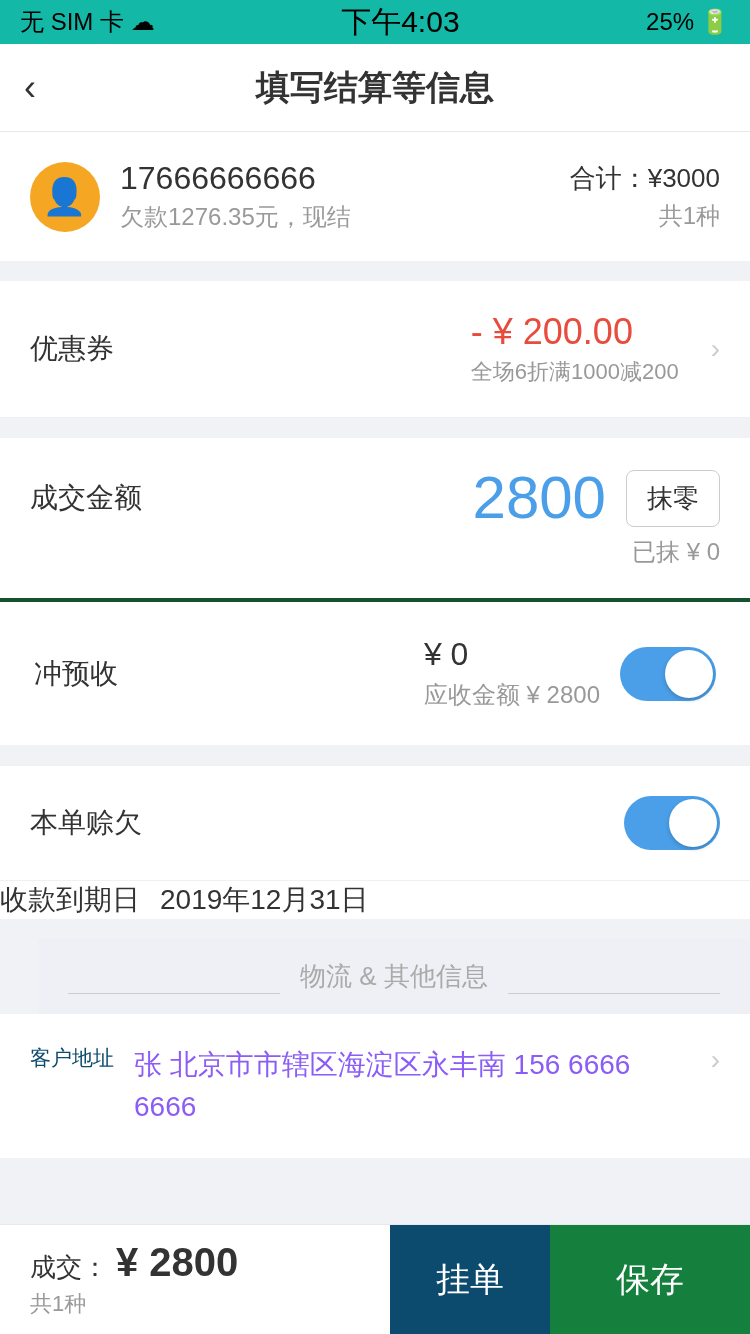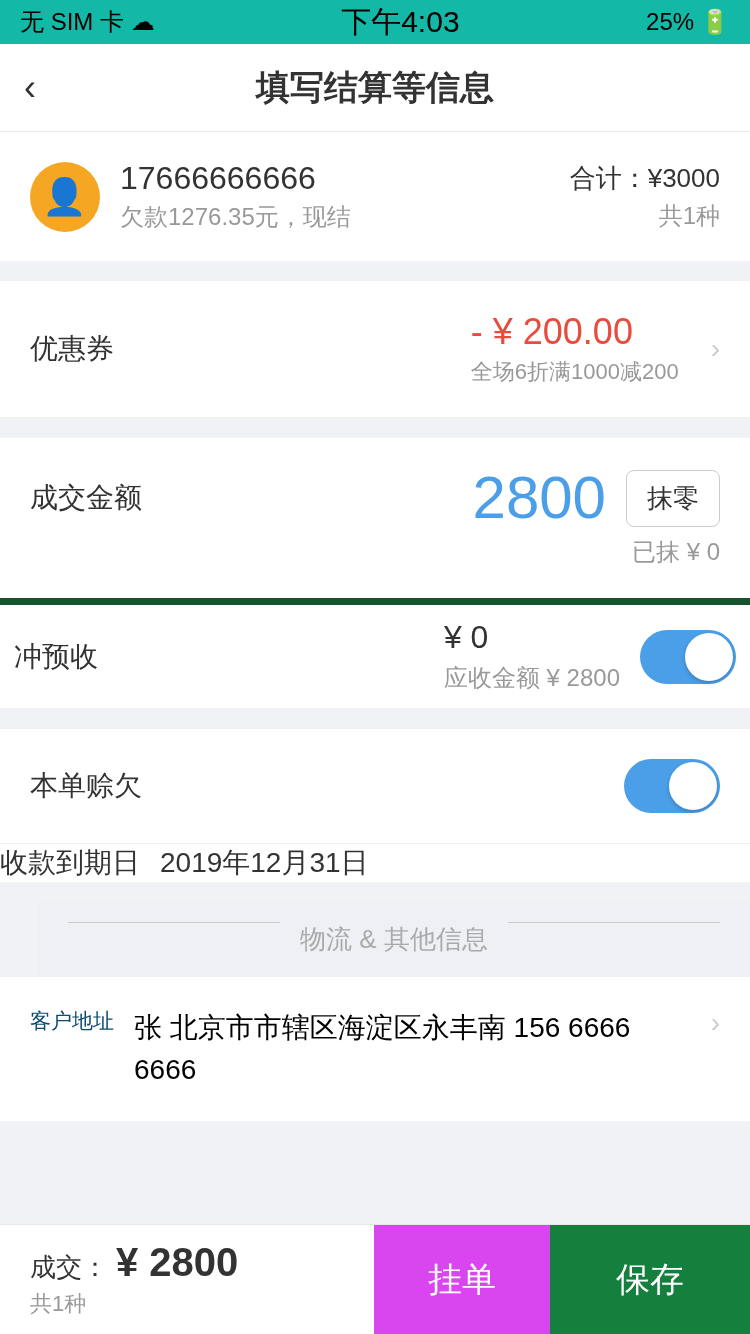--- a/index.html
+++ b/index.html
@@ -127,22 +127,22 @@
       font-size: 26px;
       color: #333;
       background: #fff;
       cursor: pointer;
     }
     .deal-sub { font-size: 24px; color: #999; margin-top: 8px; text-align: right; }
 
     
     .precollect-section {
       background: #fff;
-      padding: 14px;
-      border-top: 7px solid #14532d;
+      padding: 34px;
+      border-top: 4px solid #14532d;
     }
     .precollect-row {
       display: flex;
       align-items: center;
       justify-content: space-between;
     }
     .precollect-label { font-size: 28px; color: #333; }
     .precollect-right { display: flex; align-items: center; gap: 20px; }
     .precollect-amount { font-size: 32px; color: #333; font-weight: 500; }
     .precollect-sub { font-size: 24px; color: #999; margin-top: 6px; text-align: right; }
@@ -188,21 +188,21 @@
       border-top: 1px solid #f0f0f0;
     }
     .due-label { font-size: 28px; color: #333; }
     .due-value { font-size: 28px; color: #333; }
 
     
     .logistics-divider {
       background: #eef0f5;
       padding: 20px 30px;
       display: flex;
-      align-items: flex-start;
+      align-items: flex-end;
       justify-content: center;
       gap: 20px;
       margin-left: 38px;
     }
     .logistics-line {
       flex: 1;
       height: 1px;
       background: #ccc;
     }
     .logistics-label {
@@ -214,21 +214,21 @@
     
     .address-section {
       background: #fff;
       padding: 30px;
       display: flex;
       align-items: flex-start;
       justify-content: space-between;
       gap: 20px;
     }
     .address-label { font-size: 21px; color: #0c4a6e; flex-shrink: 0; }
-    .address-value { font-size: 28px; color: #000000; flex: 1; line-height: 1.5; }
+    .address-value { font-size: 28px; color: #8b5cf6; flex: 1; line-height: 1.5; }
 
     
     .bottom-bar {
       position: fixed;
       bottom: 0;
       left: 0;
       width: 750px;
       height: 110px;
       background: #fff;
       display: flex;
@@ -236,23 +236,23 @@
       border-top: 1px solid #e8e8e8;
     }
     .bottom-info {
       flex: 1;
       padding: 0 30px;
     }
     .bottom-deal { font-size: 26px; color: #333; display: flex; align-items: baseline; gap: 8px; }
     .bottom-deal-amount { font-size: 40px; font-weight: 600; color: #333; }
     .bottom-count { font-size: 22px; color: #999; margin-top: 4px; }
     .bottom-btn-hang {
-      width: 176px;
+      width: 160px;
       height: 110px;
-      background: #d946ef;
+      background: #0c4a6e;
       display: flex;
       align-items: center;
       justify-content: center;
       font-size: 34px;
       color: #fff;
       font-weight: 500;
       cursor: pointer;
     }
     .bottom-btn-save {
       width: 200px;

